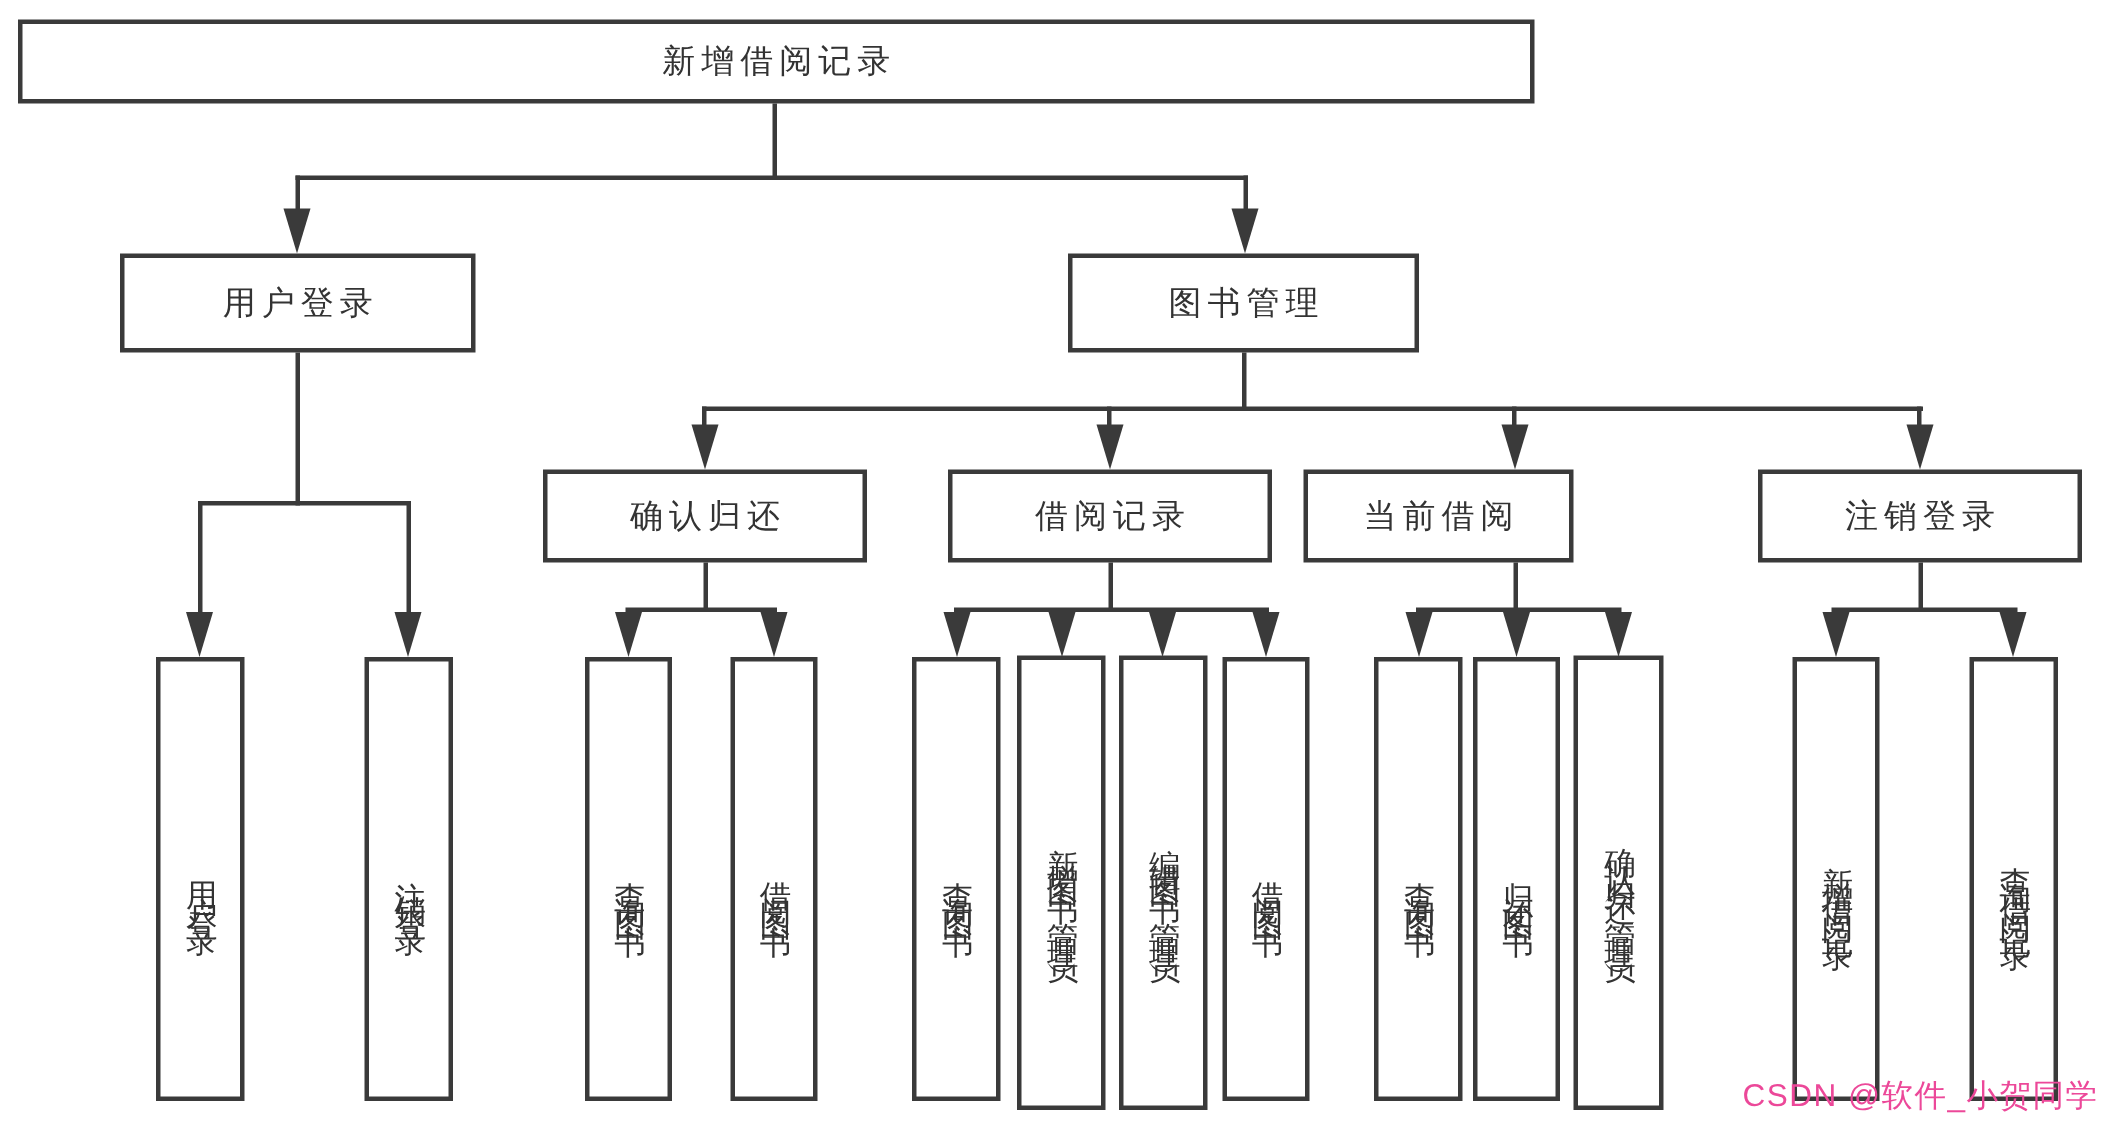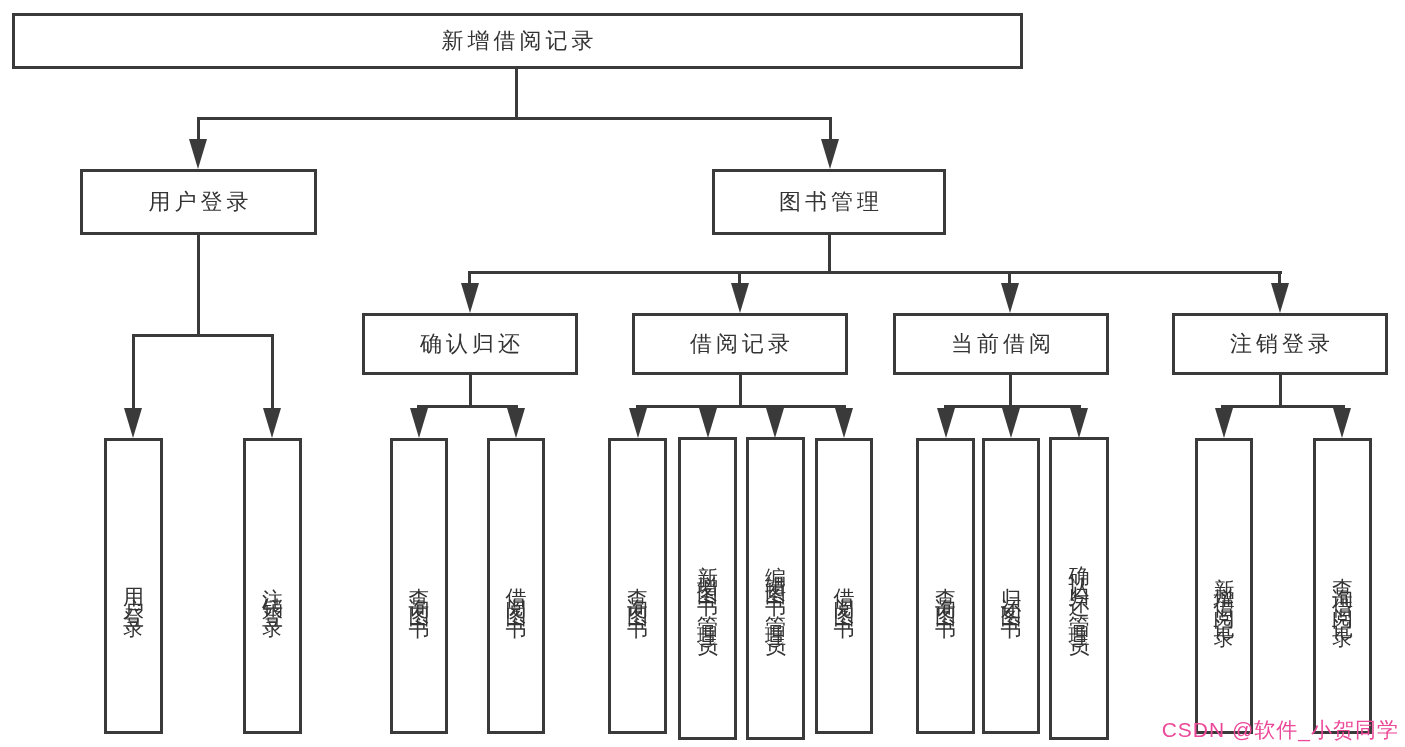--- a/index.html
+++ b/index.html
@@ -48,21 +48,21 @@
   </div>
 
   <div class="node h" style="left:362px;top:313px;width:216px;height:62px;">
     <span class="lbl">确认归还</span>
   </div>
 
   <div class="node h" style="left:632px;top:313px;width:216px;height:62px;">
     <span class="lbl">借阅记录</span>
   </div>
 
-  <div class="node h" style="left:893px;top:313px;width:216px;height:62px;">
+  <div class="node h" style="left:869px;top:313px;width:180px;height:62px;">
     <span class="lbl">当前借阅</span>
   </div>
 
   <div class="node h" style="left:1172px;top:313px;width:216px;height:62px;">
     <span class="lbl">注销登录</span>
   </div>
 
   <div class="node v" style="left:104px;top:438px;width:59px;height:296px;">
     <span class="lbl">用户登录</span>
   </div>

